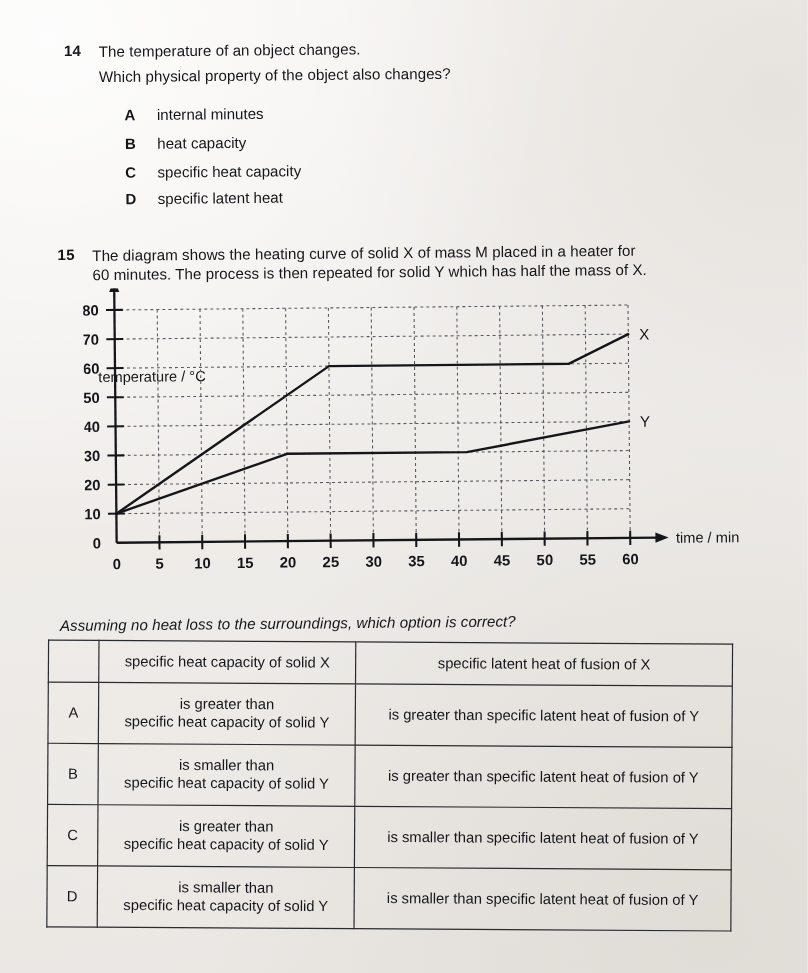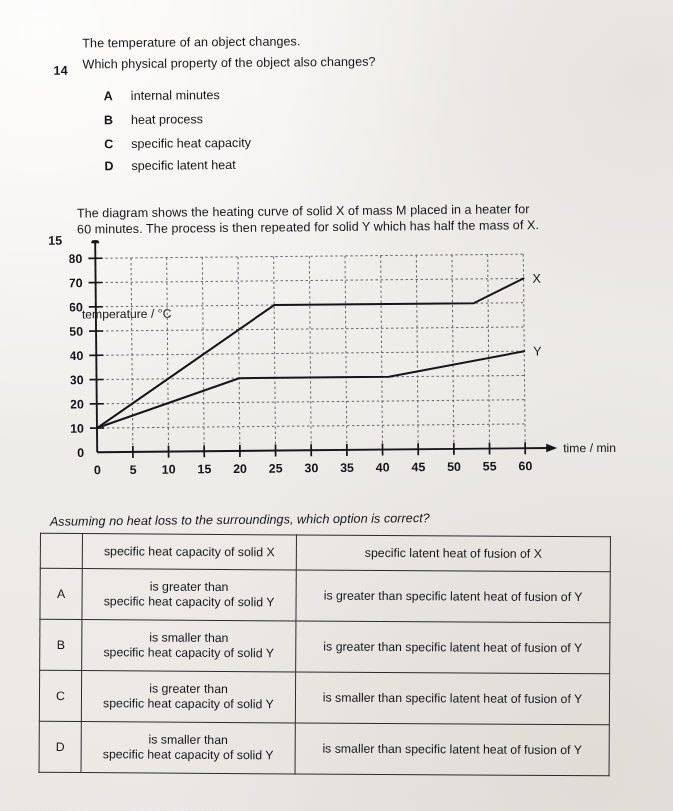--- a/index.html
+++ b/index.html
@@ -38,21 +38,20 @@
 
   
   .q {
     position: absolute;
   }
   .q-num {
     position: absolute;
     font-weight: bold;
     font-size: 12.5px;
     letter-spacing: 0.2px;
-    margin-top: 28px;
   }
   .q-line {
     position: absolute;
     font-size: 12.6px;
     line-height: 16px;
     white-space: nowrap;
     letter-spacing: 0.05px;
   }
   .opt-letter {
     position: absolute;
@@ -172,21 +171,21 @@
 
   <div class="q" id="q14">
     <span class="q-num" id="q14-num">14</span>
     <span class="q-line" id="q14-l1">The temperature of an object changes.</span>
     <span class="q-line" id="q14-l2">Which physical property of the object also changes?</span>
 
     <span class="opt-letter o0">A</span>
     <span class="opt-text o0">internal minutes</span>
 
     <span class="opt-letter o1">B</span>
-    <span class="opt-text o1">heat process</span>
+    <span class="opt-text o1">heat capacity</span>
 
     <span class="opt-letter o2">C</span>
     <span class="opt-text o2">specific heat capacity</span>
 
     <span class="opt-letter o3">D</span>
     <span class="opt-text o3">specific latent heat</span>
   </div>
 
   <div>
     <span class="q-num" id="q15-num">15</span>

